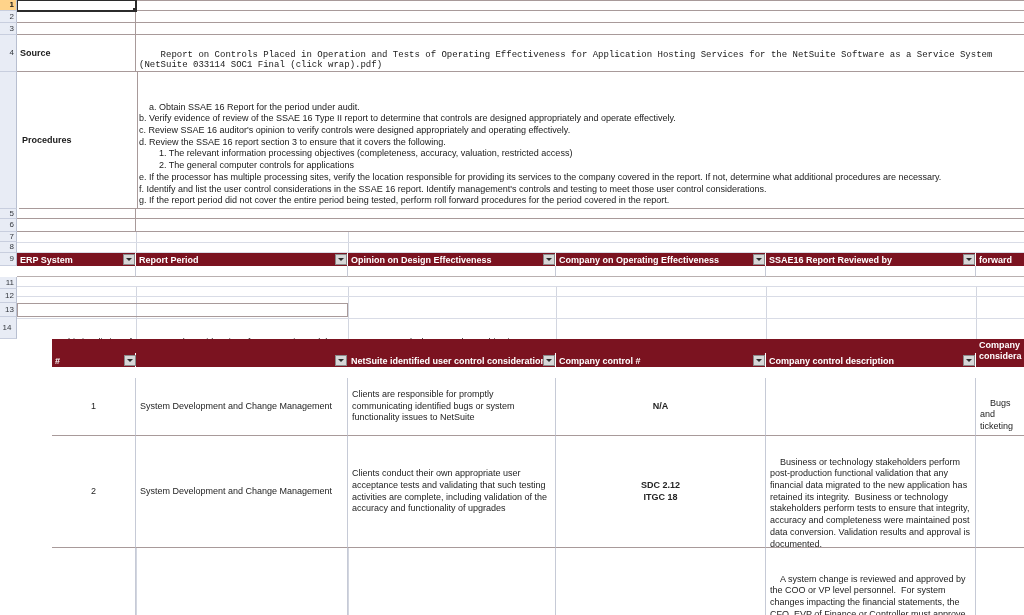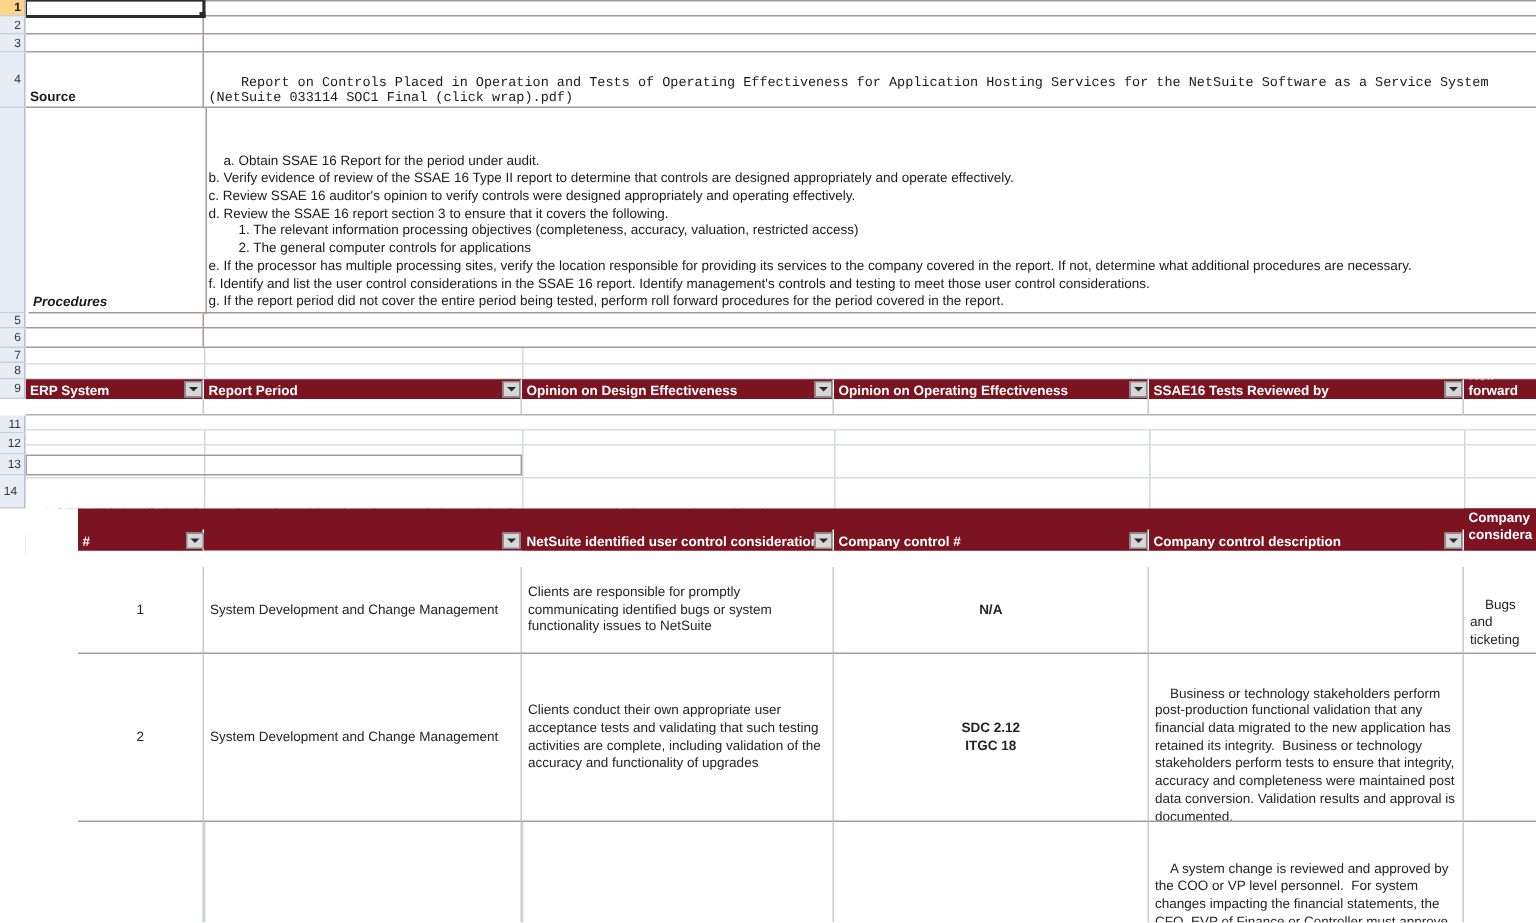--- a/index.html
+++ b/index.html
@@ -65,21 +65,21 @@
     overflow: hidden;
     white-space: pre-wrap;
     word-wrap: break-word;
   }
   .b-all { border: 1px solid #a89a9a; }
   .b-bot { border-bottom: 1px solid #a89a9a; }
   .b-top { border-top: 1px solid #a89a9a; }
   .b-right { border-right: 1px solid #a89a9a; }
 
   .lbl { font-weight: bold; }
-  .vmid { display: flex; align-items: flex-end; }
+  .vmid { display: flex; align-items: center; }
 
   
   .gridline-h {
     position: absolute;
     height: 0;
     border-top: 1px solid #d9dce6;
   }
   .gridline-v {
     position: absolute;
     width: 0;
@@ -203,21 +203,21 @@
   </div>
 
   <div class="cell lbl b-bot b-right vmid" style="left:17px; top:35px; width:119px; height:37px;">
     <span>Source</span>
   </div>
   <div class="cell b-bot" style="left:136px; top:35px; width:888px; height:37px; padding-top:4px;font-family:Liberation Mono, monospace;">
     <span>Report on Controls Placed in Operation and Tests of Operating Effectiveness for Application Hosting Services for the NetSuite Software as a Service System
 (NetSuite 033114 SOC1 Final (click wrap).pdf)</span>
   </div>
 
-  <div class="cell lbl b-bot b-right vmid" style="left:19px; top:72px; width:119px; height:137px;font-style:italic;">
+  <div class="cell lbl b-bot b-right vmid" style="left:19px; top:72px; width:119px; height:137px;">
     <span>Procedures</span>
   </div>
   <div class="cell b-bot" style="left:136px; top:72px; width:888px; height:137px; padding-top:18px; line-height:1.30;">
     <span>a. Obtain SSAE 16 Report for the period under audit.
 b. Verify evidence of review of the SSAE 16 Type II report to determine that controls are designed appropriately and operate effectively.
 c. Review SSAE 16 auditor's opinion to verify controls were designed appropriately and operating effectively.
 d. Review the SSAE 16 report section 3 to ensure that it covers the following.
         1. The relevant information processing objectives (completeness, accuracy, valuation, restricted access)
         2. The general computer controls for applications
 e. If the processor has multiple processing sites, verify the location responsible for providing its services to the company covered in the report. If not, determine what additional procedures are necessary.
@@ -257,28 +257,28 @@
   </div>
 
   <div class="hdr" style="left:348px; top:253px; width:208px; height:13px;">
     <span>Opinion on Design Effectiveness</span>
   </div>
   <div class="filter-btn" style="left:543px; top:254px;">
     <span class="arrow"></span>
   </div>
 
   <div class="hdr" style="left:556px; top:253px; width:210px; height:13px;">
-    <span>Opinion on Operating Effectiveness</span>
+    <span>Company on Operating Effectiveness</span>
   </div>
   <div class="filter-btn" style="left:753px; top:254px;">
     <span class="arrow"></span>
   </div>
 
   <div class="hdr" style="left:766px; top:253px; width:210px; height:13px;">
-    <span>SSAE16 Tests Reviewed by</span>
+    <span>SSAE16 Report Reviewed by</span>
   </div>
   <div class="filter-btn" style="left:963px; top:254px;">
     <span class="arrow"></span>
   </div>
 
   <div class="hdr" style="left:976px; top:253px; width:48px; height:13px; border-right:none;">
     <span>Roll forward</span>
   </div>
 
   <div class="dcell" style="left:17px; top:266px; width:119px; height:11px; border-bottom-color:#b9b0b0;">

